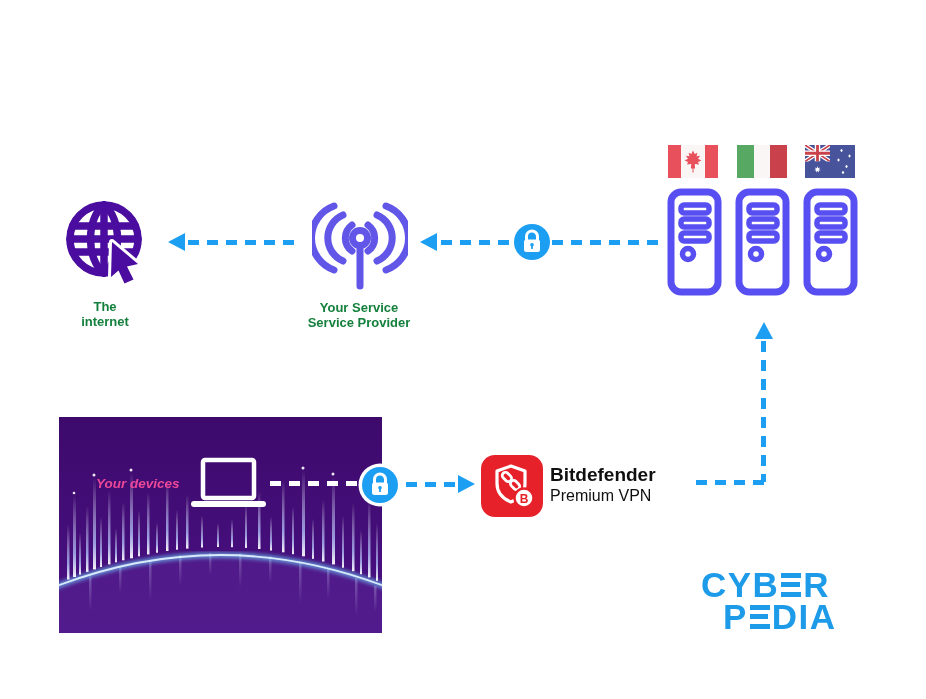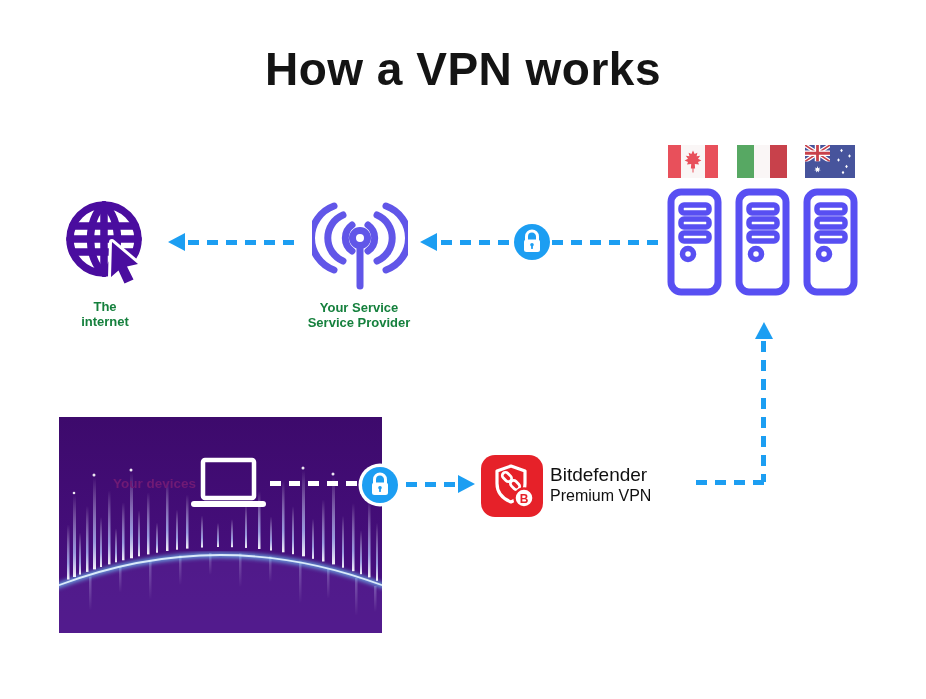--- a/index.html
+++ b/index.html
@@ -20,44 +20,43 @@
   .tri-left{position:absolute;width:0;height:0;border-top:9px solid transparent;
             border-bottom:9px solid transparent;border-right:17px solid #1c9ef2;}
   .tri-right{position:absolute;width:0;height:0;border-top:9px solid transparent;
              border-bottom:9px solid transparent;border-left:17px solid #1c9ef2;}
   .tri-up{position:absolute;width:0;height:0;border-left:9px solid transparent;
           border-right:9px solid transparent;border-bottom:17px solid #1c9ef2;}
   .lock-badge{position:absolute;width:36px;height:36px;border-radius:50%;background:#1c9ef2;
               display:flex;align-items:center;justify-content:center;z-index:6;}
   .lock-badge.ringed{box-shadow:0 0 0 3.5px #ffffff;}
   .scene{position:absolute;left:59px;top:417px;width:323px;height:216px;}
-  .devices-label{position:absolute;left:96px;top:476px;width:100px;color:#701a75;
-                 font-weight:bold;font-size:13.5px;text-align:right;z-index:4;}
+  .devices-label{position:absolute;left:96px;top:476px;width:100px;color:#ec4899;
+                 font-weight:bold;font-size:13.5px;z-index:4;font-style:italic;}
   .laptop{position:absolute;left:186px;top:455px;z-index:4;}
   .bd-text{position:absolute;left:550px;top:464px;color:#101010;}
-  .bd-name{font-weight:normal;font-size:19px;line-height:21px;display:block;}
+  .bd-name{font-weight:bold;font-size:19px;line-height:21px;display:block;}
   .bd-product{font-weight:normal;font-size:16px;line-height:21px;display:block;}
   .logo{position:absolute;left:701px;top:569px;color:#1d9be9;font-weight:bold;
         font-size:35px;line-height:32px;letter-spacing:1.5px;}
   .logo-line{display:block;white-space:nowrap;}
   .logo-line.second{margin-left:22px;}
   .logo-e{display:inline-block;position:relative;width:.58em;height:.70em;margin:0 .05em;}
   .logo-e i{position:absolute;left:0;width:100%;height:.155em;background:#1d9be9;}
   .logo-e i:nth-child(1){top:0;}
   .logo-e i:nth-child(2){top:.27em;width:92%;}
   .logo-e i:nth-child(3){bottom:0;}
   .flag{position:absolute;top:145px;}
   .server{position:absolute;top:188px;}
 </style>
 </head>
 <body>
 
 <div class="canvas">
 
-  <h1 class="title">How a VPN works</h1>
 
   <svg class="abs" style="left:60px;top:196px;" width="96" height="96" viewBox="0 0 96 96">
     <g fill="none" stroke="#4a0d9f" stroke-width="7.5" stroke-linecap="round">
       <circle cx="44" cy="43" r="34"></circle>
       <path d="M44 9 L44 77"></path>
       <path d="M44 9 C26 22 26 64 44 77"></path>
       <path d="M44 9 C62 22 62 64 44 77"></path>
       <path d="M13 30 L75 30"></path>
       <path d="M10 43 L78 43"></path>
       <path d="M13 56 L75 56"></path>
@@ -278,14 +277,18 @@
       <rect x="26.8" y="26.5" width="6.4" height="10.5" rx="3.2"></rect>
     </g>
     <circle cx="43" cy="43" r="9.5" fill="#ffffff" stroke="#e62129" stroke-width="2.4"></circle>
     <text x="43" y="47.5" text-anchor="middle" font-family="Liberation Sans, sans-serif" font-weight="bold" font-size="12" fill="#e62129">B</text>
   </svg>
   <div class="bd-text">
     <span class="bd-name">Bitdefender</span>
     <span class="bd-product">Premium VPN</span>
   </div>
 
+  <div class="logo">
+    <span class="logo-line">CYB<span class="logo-e"><i></i><i></i><i></i></span>R</span>
+    <span class="logo-line second">P<span class="logo-e"><i></i><i></i><i></i></span>DIA</span>
+  </div>
 
 </div>
 
 </body></html>

